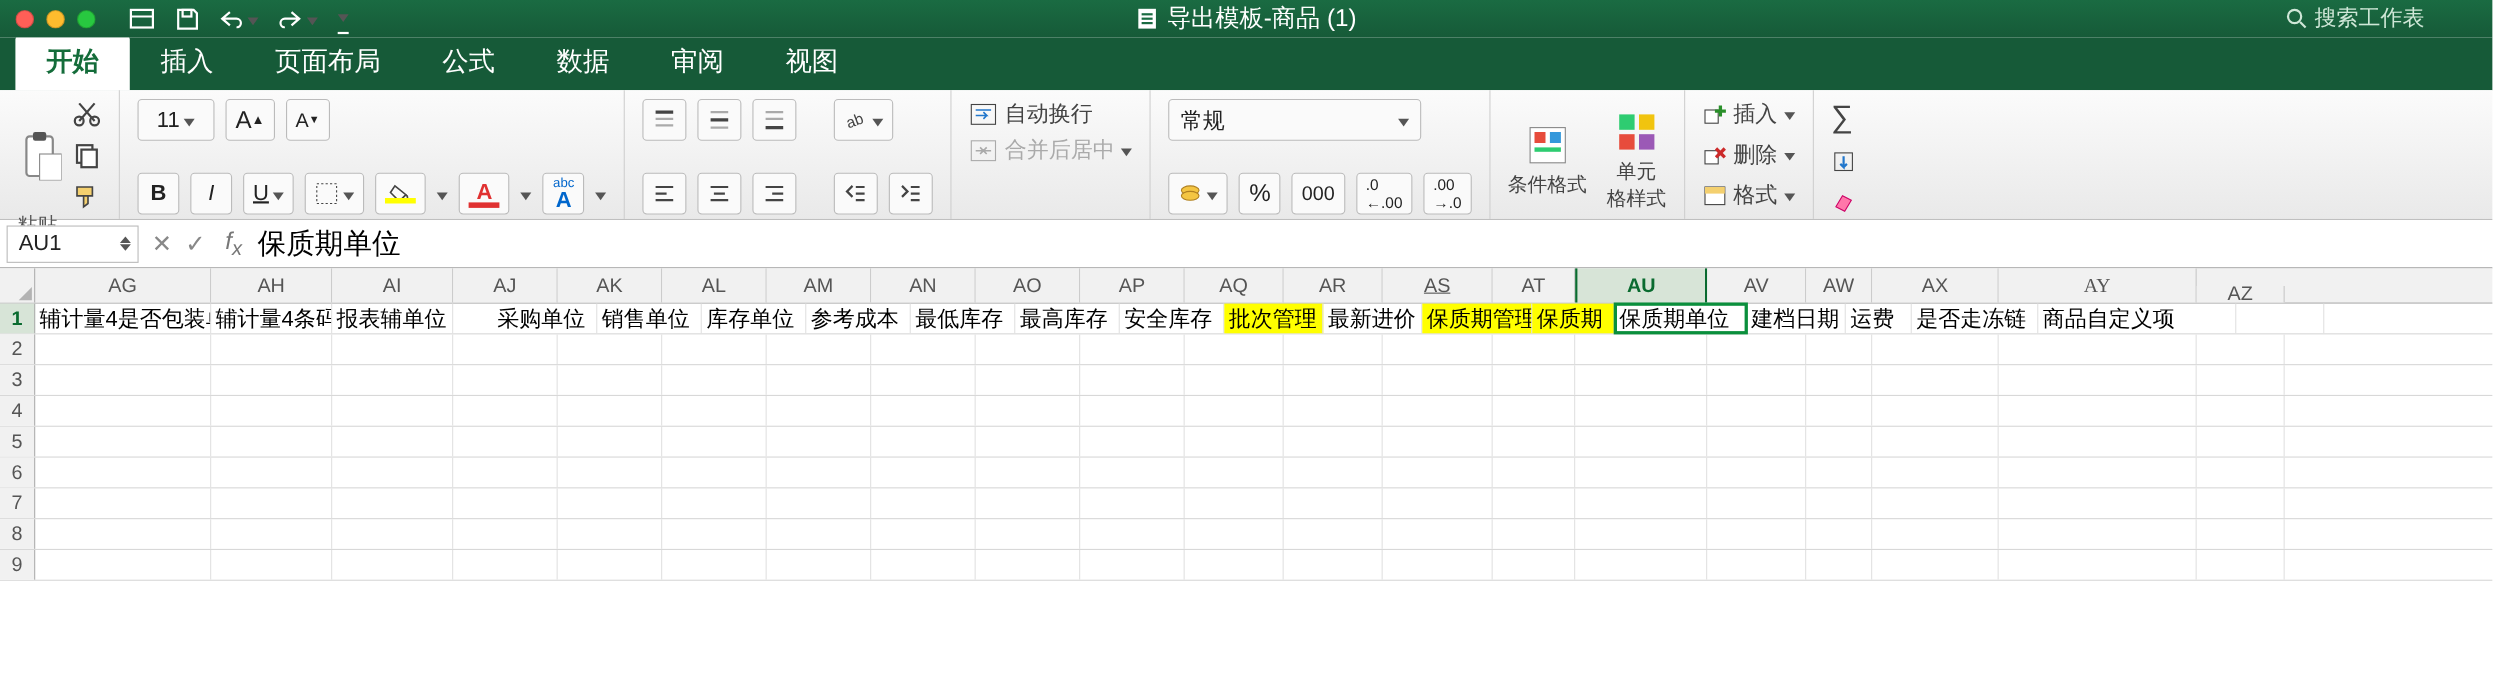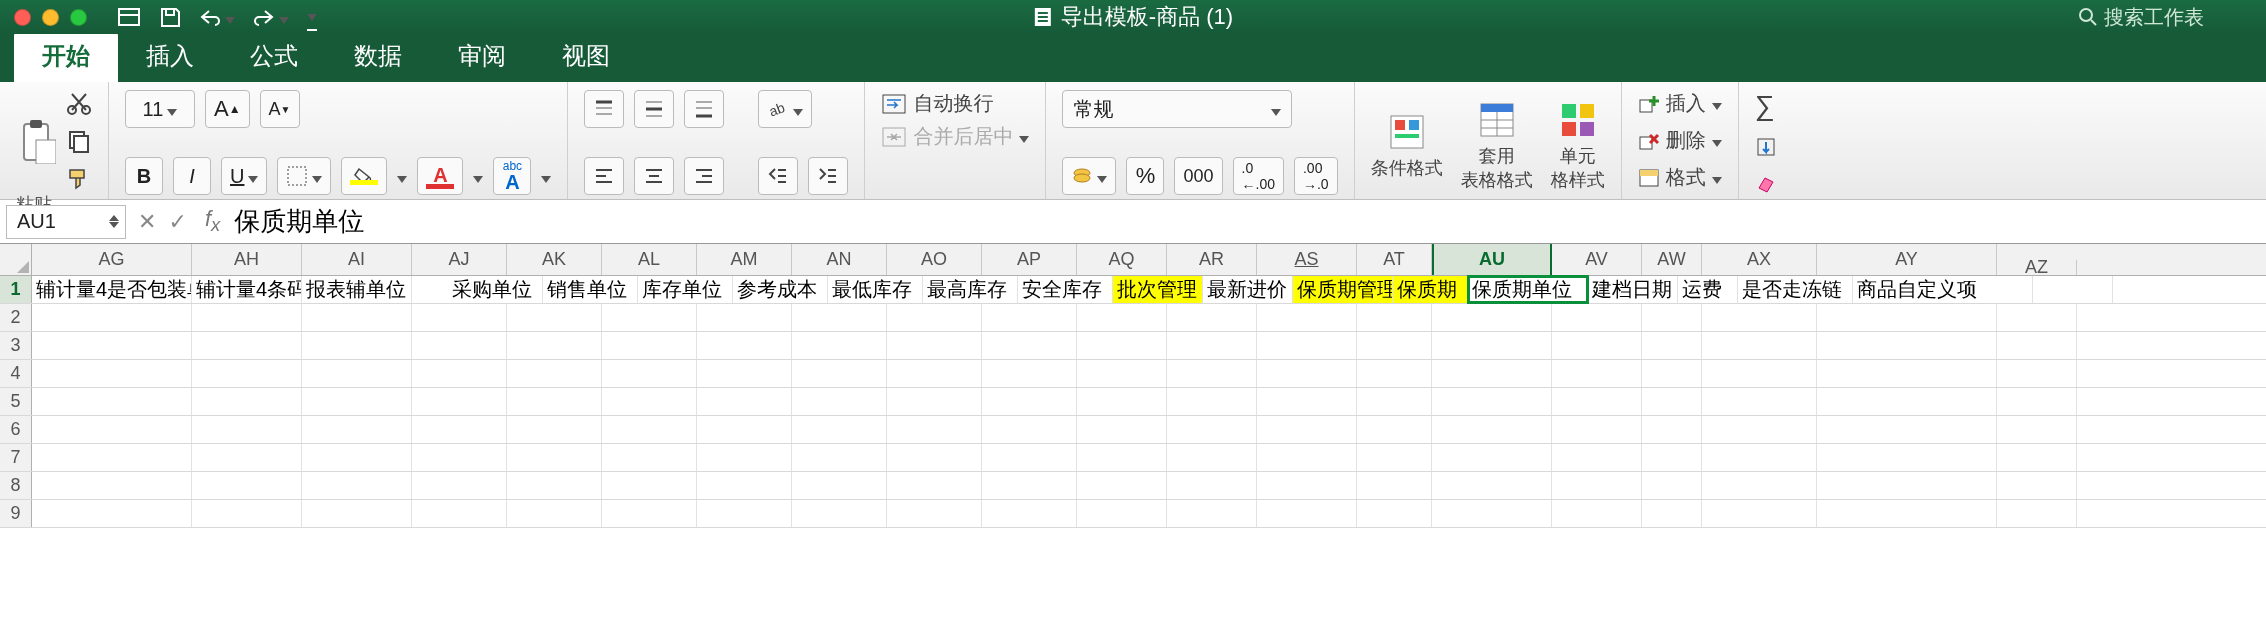--- a/index.html
+++ b/index.html
@@ -114,20 +114,21 @@
           <line x1="13" y1="13" x2="18" y2="18" stroke="#cfe7d7" stroke-width="2"></line>
         </svg>
       </span>
     <input placeholder="搜索工作表" style="">
   </div>
 </div>
 
 <div class="tabs" id="tabs">
     <div class="tab active">开始</div>
     <div class="tab">插入</div>
+    <div class="tab">页面布局</div>
     <div class="tab">公式</div>
     <div class="tab">数据</div>
     <div class="tab">审阅</div>
     <div class="tab">视图</div>
   </div>
 
 <div class="ribbon">
 
   <div class="group">
     <div class="row">
@@ -318,31 +319,20 @@
 
   <div class="group" style="flex-direction:row;gap:18px;padding-top:14px;">
     <div class="big">
         <svg width="40" height="40">
           <rect x="4" y="4" width="32" height="32" fill="#fff" stroke="#888"></rect>
           <rect x="8" y="8" width="10" height="10" fill="#e74c3c"></rect>
           <rect x="22" y="8" width="10" height="10" fill="#3498db"></rect>
           <rect x="8" y="22" width="24" height="4" fill="#2ecc71"></rect>
         </svg>
         <span style="white-space:pre-line;text-align:center;">条件格式</span>
-      </div>
-    <div class="big">
-        <svg width="40" height="40">
-          <rect x="4" y="4" width="32" height="32" fill="#fff" stroke="#888"></rect>
-          <rect x="4" y="4" width="32" height="8" fill="#3b7dd8"></rect>
-          <line x1="4" y1="20" x2="36" y2="20" stroke="#888"></line>
-          <line x1="4" y1="28" x2="36" y2="28" stroke="#888"></line>
-          <line x1="20" y1="12" x2="20" y2="36" stroke="#888"></line>
-        </svg>
-        <span style="white-space:pre-line;text-align:center;">套用
-表格格式</span>
       </div>
     <div class="big">
         <svg width="40" height="40">
           <rect x="4" y="4" width="14" height="14" fill="#2ecc71"></rect>
           <rect x="22" y="4" width="14" height="14" fill="#f1c40f"></rect>
           <rect x="4" y="22" width="14" height="14" fill="#e74c3c"></rect>
           <rect x="22" y="22" width="14" height="14" fill="#9b59b6"></rect>
         </svg>
         <span style="white-space:pre-line;text-align:center;">单元
 格样式</span>
@@ -425,21 +415,21 @@
         <div class="colhead" style="width: 95px;">AO</div>
         <div class="colhead" style="width: 95px;">AP</div>
         <div class="colhead" style="width: 90px;">AQ</div>
         <div class="colhead" style="width: 90px;">AR</div>
         <div class="colhead" style="width: 100px; text-decoration: underline;">AS</div>
         <div class="colhead" style="width: 75px;">AT</div>
         <div class="colhead active" style="width: 120px;">AU</div>
         <div class="colhead" style="width: 90px;">AV</div>
         <div class="colhead" style="width: 60px;">AW</div>
         <div class="colhead" style="width: 115px;">AX</div>
-        <div class="colhead" style="width: 180px;">AY</div>
+        <div class="colhead" style="width: 180px; font-family: Liberation Serif, serif;">AY</div>
         <div class="colhead" style="width: 80px; margin-top: 16px;">AZ</div>
       </div>
   </div>
   <div class="rows" id="rows">
       <div class="row-g">
         <div class="rowhead active">1</div>
         <div class="cell" style="width: 160px;">辅计量4是否包装单位</div>
         <div class="cell" style="width: 110px;">辅计量4条码</div>
         <div class="cell" style="width: 110px;">报表辅单位</div>
         <div class="cell" style="width: 95px; margin-left: 36px;">采购单位</div>

